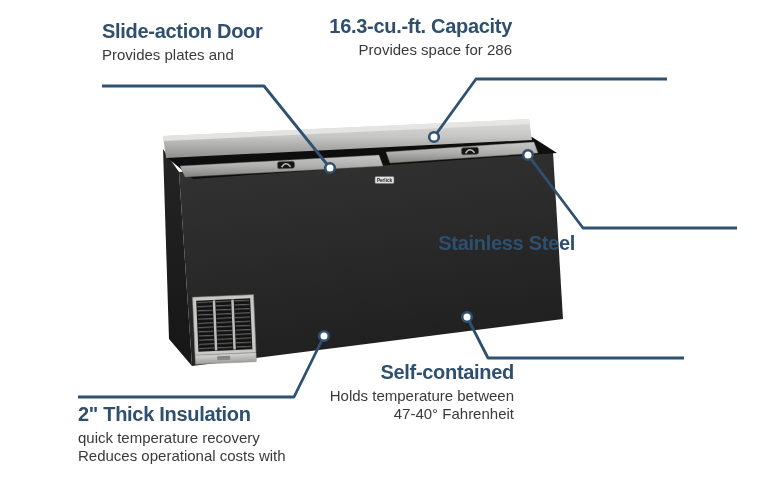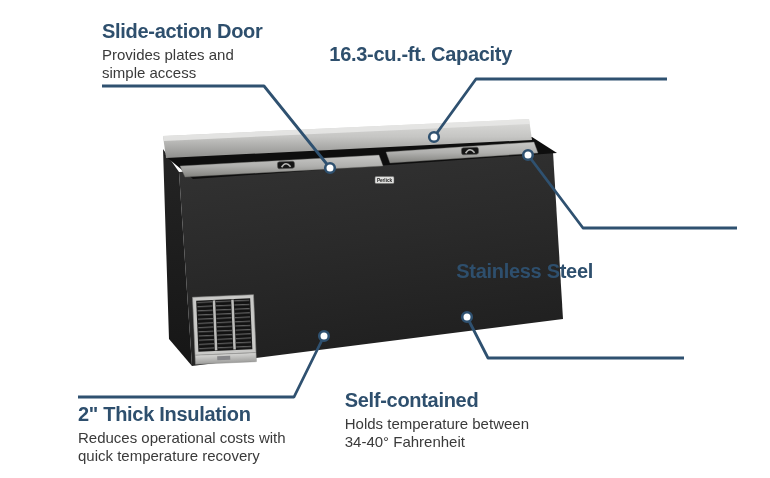--- a/index.html
+++ b/index.html
@@ -7,25 +7,25 @@
        font-family:"Liberation Sans",sans-serif;}
   .stage{position:relative;width:616px;height:478px;background:#ffffff;}
   svg.scene{position:absolute;left:0;top:0;width:770px;height:478px;}
   .callout{position:absolute;}
   .callout .line{white-space:nowrap;}
   .callout .title-line{font-weight:700;font-size:20px;line-height:23px;
        color:#2e4f6d;letter-spacing:-0.3px;}
   .callout .desc{margin-top:3px;}
   .callout .desc-line{font-size:15px;line-height:17.5px;color:#3a3a3a;}
   .align-left{text-align:left;}
-  .align-right{margin-top:28px;}
+  .align-right{text-align:right;}
   #co-slide{left:102px;top:20px;}
   #co-capacity{right:104px;top:15px;}
-  #co-stainless{right:23px;top:232px;}
-  #co-refrigeration{right:87px;top:361px;}
+  #co-stainless{right:41px;top:232px;}
+  #co-refrigeration{right:102px;top:361px;}
   #co-insulation{left:78px;top:403px;}
 </style>
 </head>
 <body>
 
 <div class="stage">
 
   <svg class="scene" viewBox="0 0 770 478">
     <defs>
       <linearGradient id="gSlab" x1="0" y1="0" x2="0" y2="1">
@@ -110,45 +110,45 @@
       <circle cx="528" cy="155" r="4.8" stroke="#2f5170"></circle>
       <circle cx="467" cy="317" r="4.8" stroke="#2f5170"></circle>
       <circle cx="324" cy="336" r="4.8" stroke="#2f5170"></circle>
     </g>
   </svg>
 
   <div class="callout align-left" id="co-slide">
     <div class="line title-line">Slide-action Door</div>
     <div class="desc">
       <div class="line desc-line">Provides plates and</div>
-      <div class="line desc-line">simple access</div>
     </div>
   </div>
 
   <div class="callout align-right" id="co-capacity">
     <div class="line title-line">16.3-cu.-ft. Capacity</div>
     <div class="desc">
+      <div class="line desc-line">Provides space for 286</div>
     </div>
   </div>
 
   <div class="callout align-right" id="co-stainless">
     <div class="line title-line">Stainless Steel</div>
     <div class="desc">
     </div>
   </div>
 
   <div class="callout align-right" id="co-refrigeration">
     <div class="line title-line">Self-contained</div>
     <div class="desc">
       <div class="line desc-line">Holds temperature between</div>
-      <div class="line desc-line">34-40° Fahrenheit</div>
+      <div class="line desc-line">47-40° Fahrenheit</div>
     </div>
   </div>
 
   <div class="callout align-left" id="co-insulation">
     <div class="line title-line">2" Thick Insulation</div>
     <div class="desc">
+      <div class="line desc-line">quick temperature recovery</div>
       <div class="line desc-line">Reduces operational costs with</div>
-      <div class="line desc-line">quick temperature recovery</div>
     </div>
   </div>
 
 </div>
 
 </body></html>

